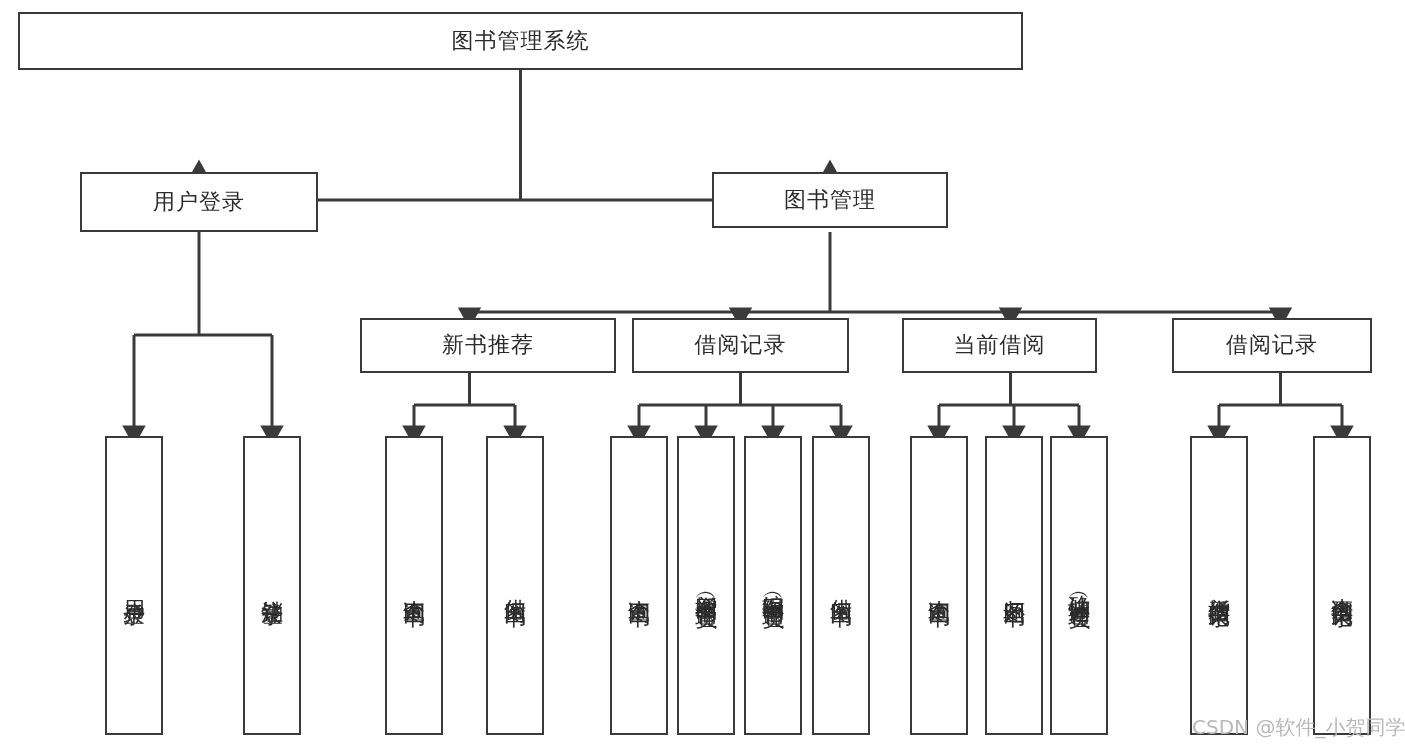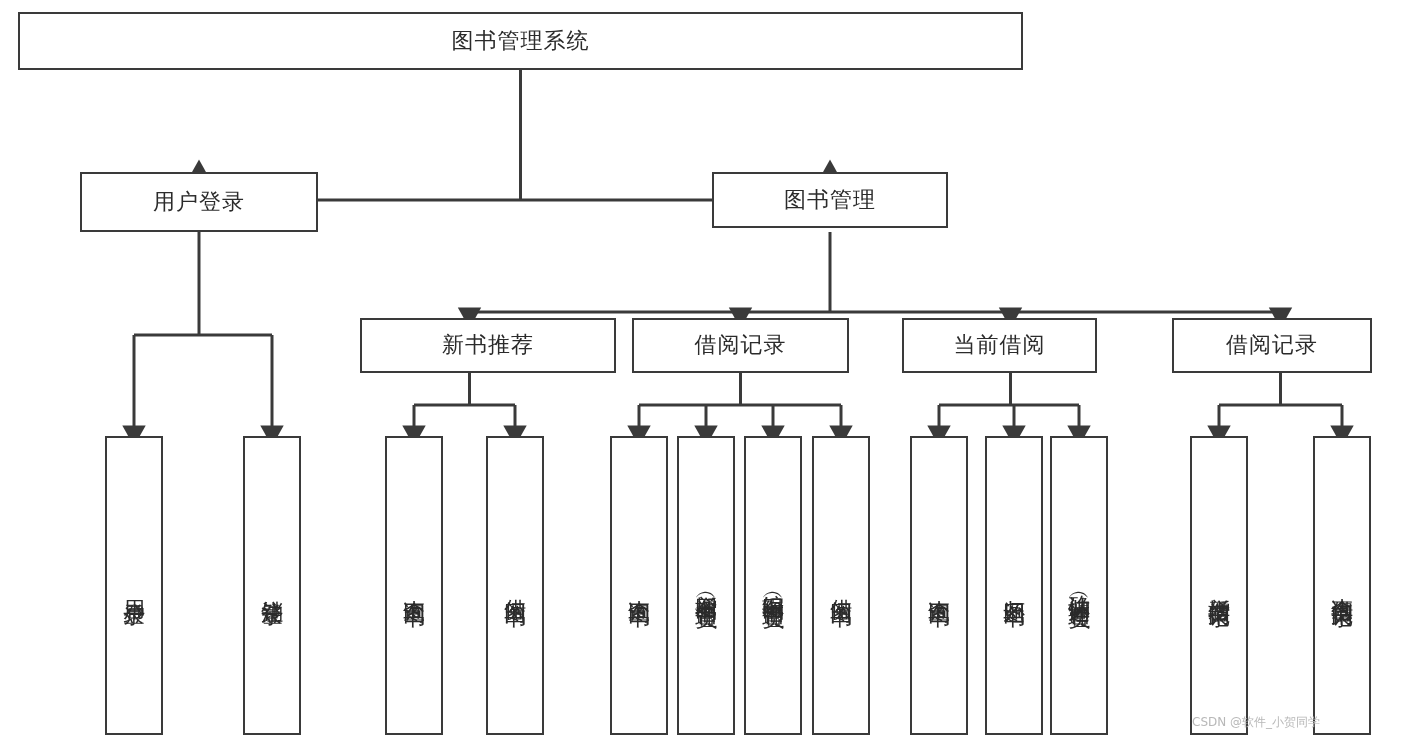--- a/index.html
+++ b/index.html
@@ -55,21 +55,21 @@
   .node.vertical .vtext {
     writing-mode: vertical-rl;
     text-orientation: upright;
     display: block;
     max-height: 100%;
   }
   .watermark {
     position: absolute;
     left: 1192px;
     top: 714px;
-    font-size: 12px;
+    font-size: 20px;
     color: #b8b8b8;
     white-space: nowrap;
     z-index: 3;
     font-family: "DejaVu Sans", "Liberation Sans", sans-serif;
   }
 </style>
 </head>
 <body>
 
 <div id="canvas">

